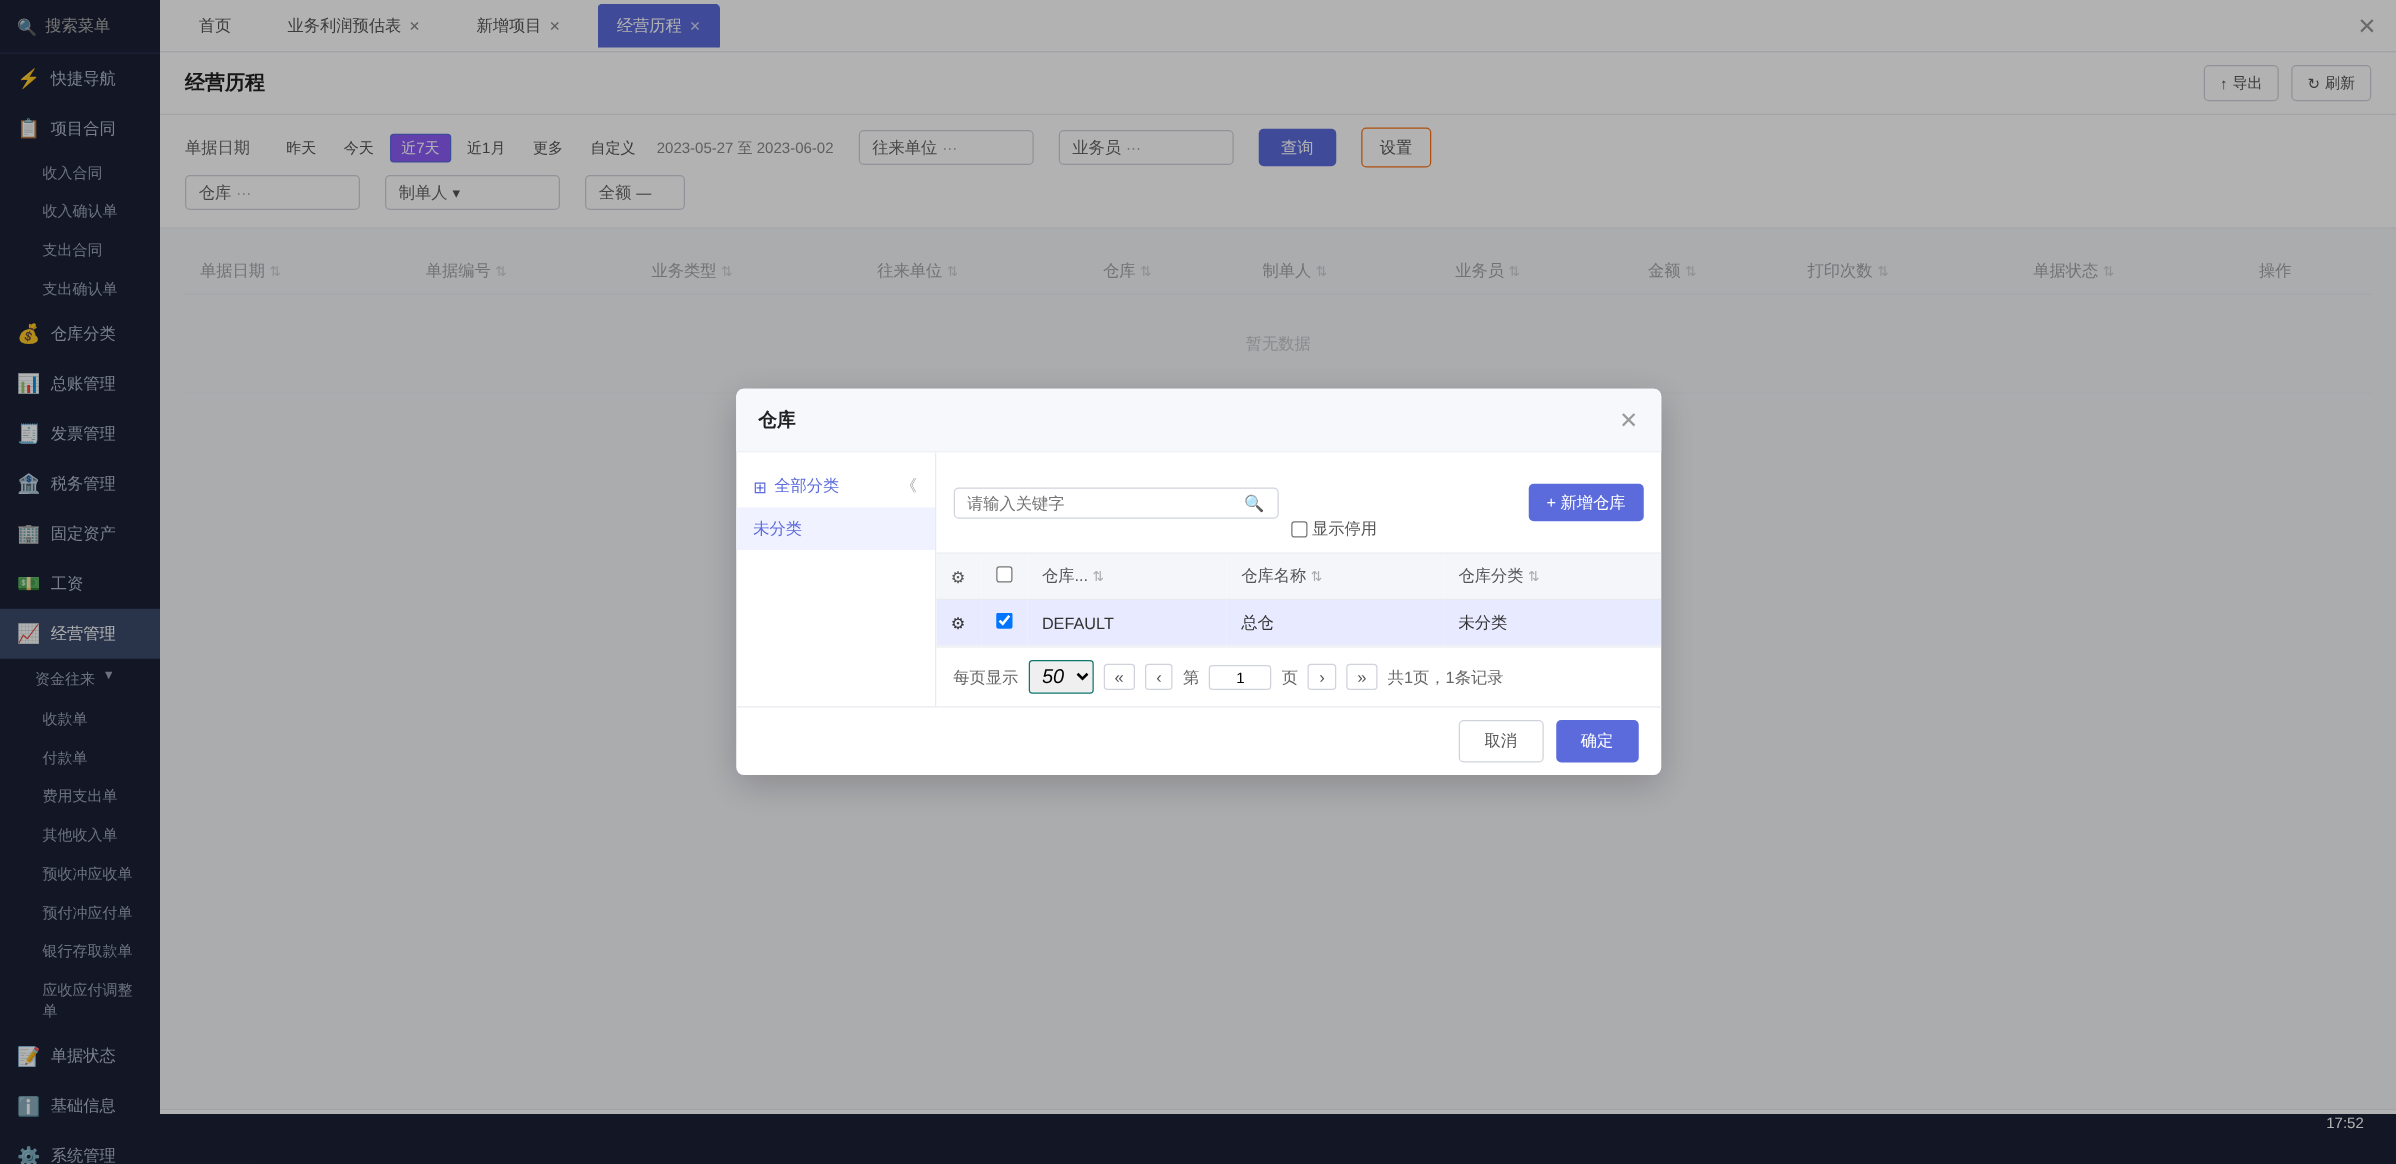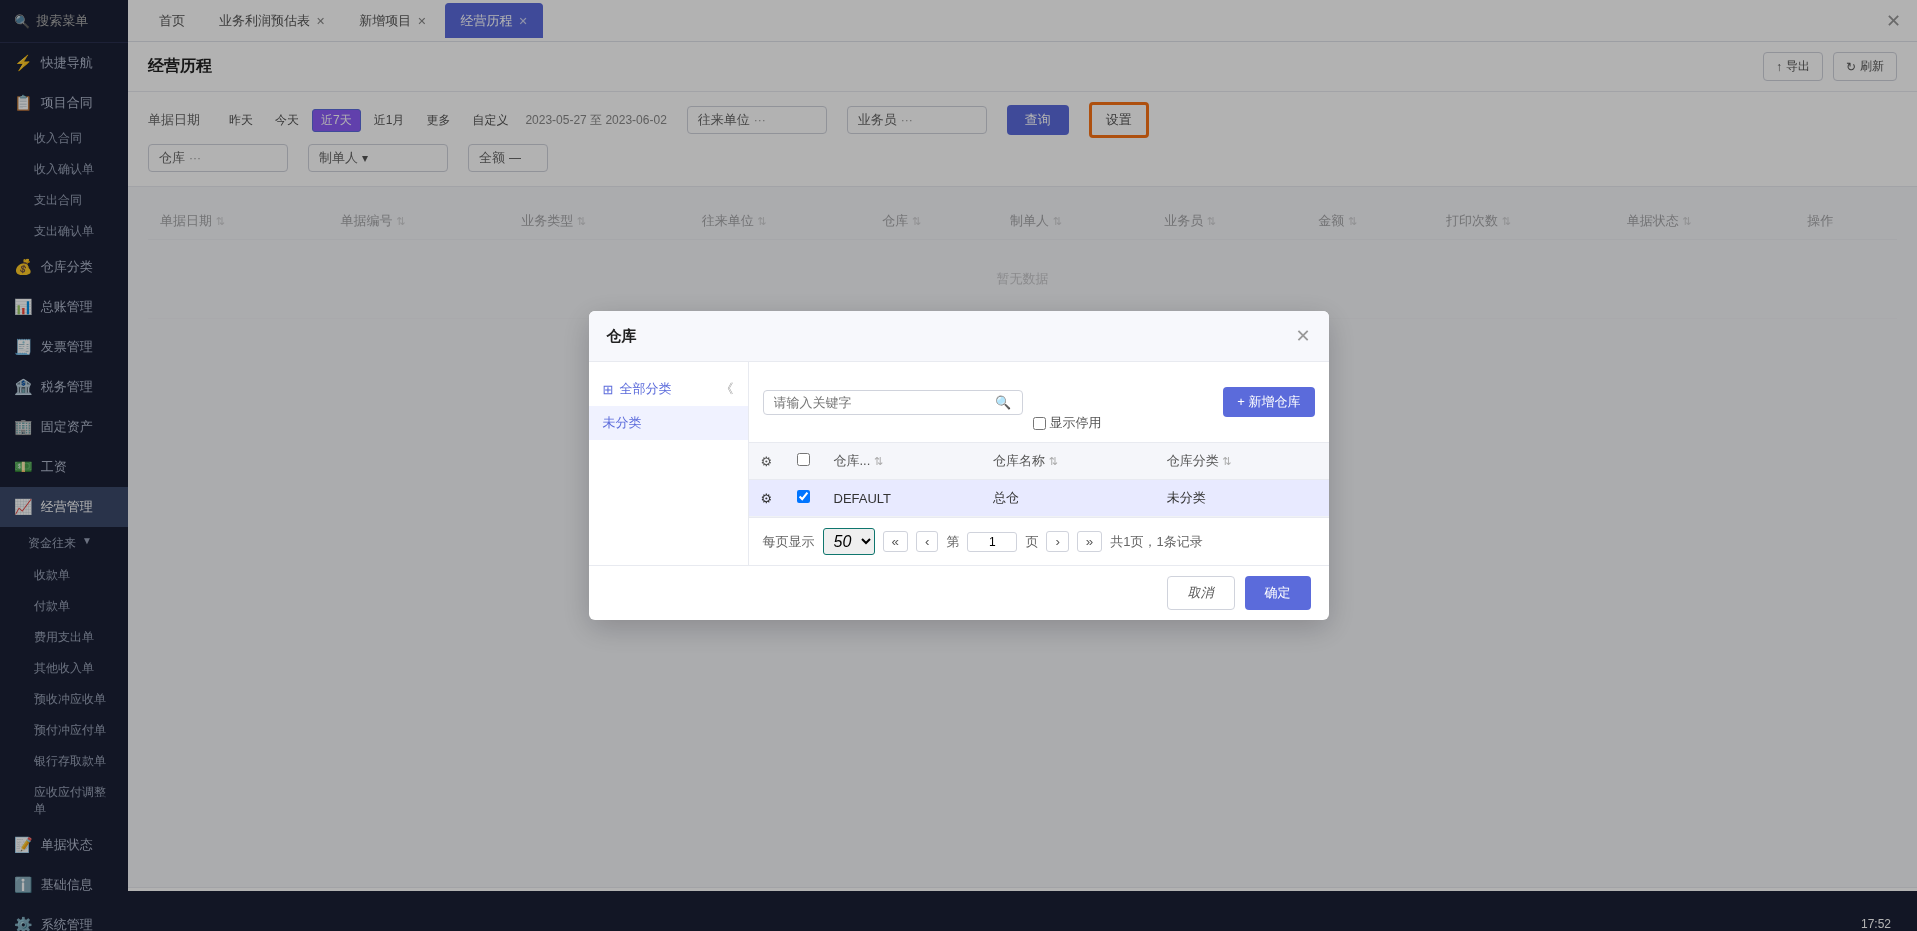--- a/index.html
+++ b/index.html
@@ -25,21 +25,21 @@
     
     .main-area {
       position: fixed; left: 128px; top: 0; right: 0; bottom: 0;
       background: #f5f6fa; display: flex; flex-direction: column;
     }
 
     
     .tab-bar {
       display: flex; align-items: center; background: #fff;
       border-bottom: 1px solid #e0e3ea; padding: 0 16px; height: 42px;
-      gap: 4px;
+      gap: 15px;
     }
     .tab {
       display: flex; align-items: center; gap: 6px;
       padding: 8px 14px; border-radius: 4px 4px 0 0;
       font-size: 13px; cursor: pointer; color: #555;
       border: 1px solid transparent; border-bottom: none;
     }
     .tab.active {
       background: #5b6bdb; color: #fff; border-color: #5b6bdb;
     }
@@ -78,21 +78,21 @@
       border: 1px solid #d0d3dc; border-radius: 4px; padding: 4px 10px;
       background: #fff; color: #555; cursor: pointer; font-size: 12px; min-width: 140px;
     }
     .filter-select .more { color: #999; }
     .btn-query {
       padding: 6px 18px; background: #5b6bdb; color: #fff;
       border: none; border-radius: 4px; cursor: pointer; font-size: 13px;
     }
     .btn-settings {
       padding: 6px 14px; background: #fff; color: #555;
-      border: 3px solid #f97316; border-radius: 4px; cursor: pointer; font-size: 13px;
+      border: 1px solid #f97316; border-radius: 4px; cursor: pointer; font-size: 13px;
     }
     .filter-row2 { display: flex; align-items: center; gap: 20px; }
 
     
     .content-area {
       flex: 1; padding: 16px 20px; overflow: auto;
     }
 
     
     .bottom-bar {
@@ -104,21 +104,21 @@
       padding: 2px 6px; text-align: center; font-size: 12px;
     }
     .page-btn {
       border: 1px solid #d0d3dc; background: #fff; border-radius: 3px;
       padding: 2px 8px; cursor: pointer; color: #555;
     }
 
     
     .taskbar {
       position: fixed; bottom: 0; left: 0; right: 0; height: 40px;
-      background: #1a2035; display: flex; align-items: flex-end; justify-content: flex-end;
+      background: #1a2035; display: flex; align-items: flex-start; justify-content: flex-end;
       padding: 0 16px; z-index: 5;
     }
 
     
     .overlay {
       position: fixed; left: 0; top: 0; right: 0; bottom: 0;
       background: rgba(0,0,0,0.3); z-index: 100;
       display: flex; align-items: center; justify-content: center;
     }
     .modal {
@@ -187,21 +187,21 @@
     .modal-footer {
       display: flex; align-items: center; padding: 10px 18px;
       border-top: 1px solid #e8eaf0; justify-content: space-between;
     }
     .page-size-select {
       border: 1px solid #0f766e; border-radius: 3px; padding: 3px 6px; font-size: 16px; font-style: italic;
     }
     .modal-actions { display: flex; gap: 10px; }
     .btn-cancel {
       padding: 7px 20px; border: 1px solid #d0d3dc; background: #fff;
-      border-radius: 4px; cursor: pointer; font-size: 13px; color: #555; font-style: italic;
+      border-radius: 4px; cursor: pointer; font-size: 13px; color: #555;
     }
     .btn-confirm {
       padding: 7px 20px; background: #5b6bdb; color: #fff;
       border: none; border-radius: 4px; cursor: pointer; font-size: 13px;
     }
 
     
     .sub-section { padding-left: 14px; }
     .sub-item {
       padding: 7px 14px 7px 20px; color: #9aa3b8; font-size: 12px; cursor: pointer;

